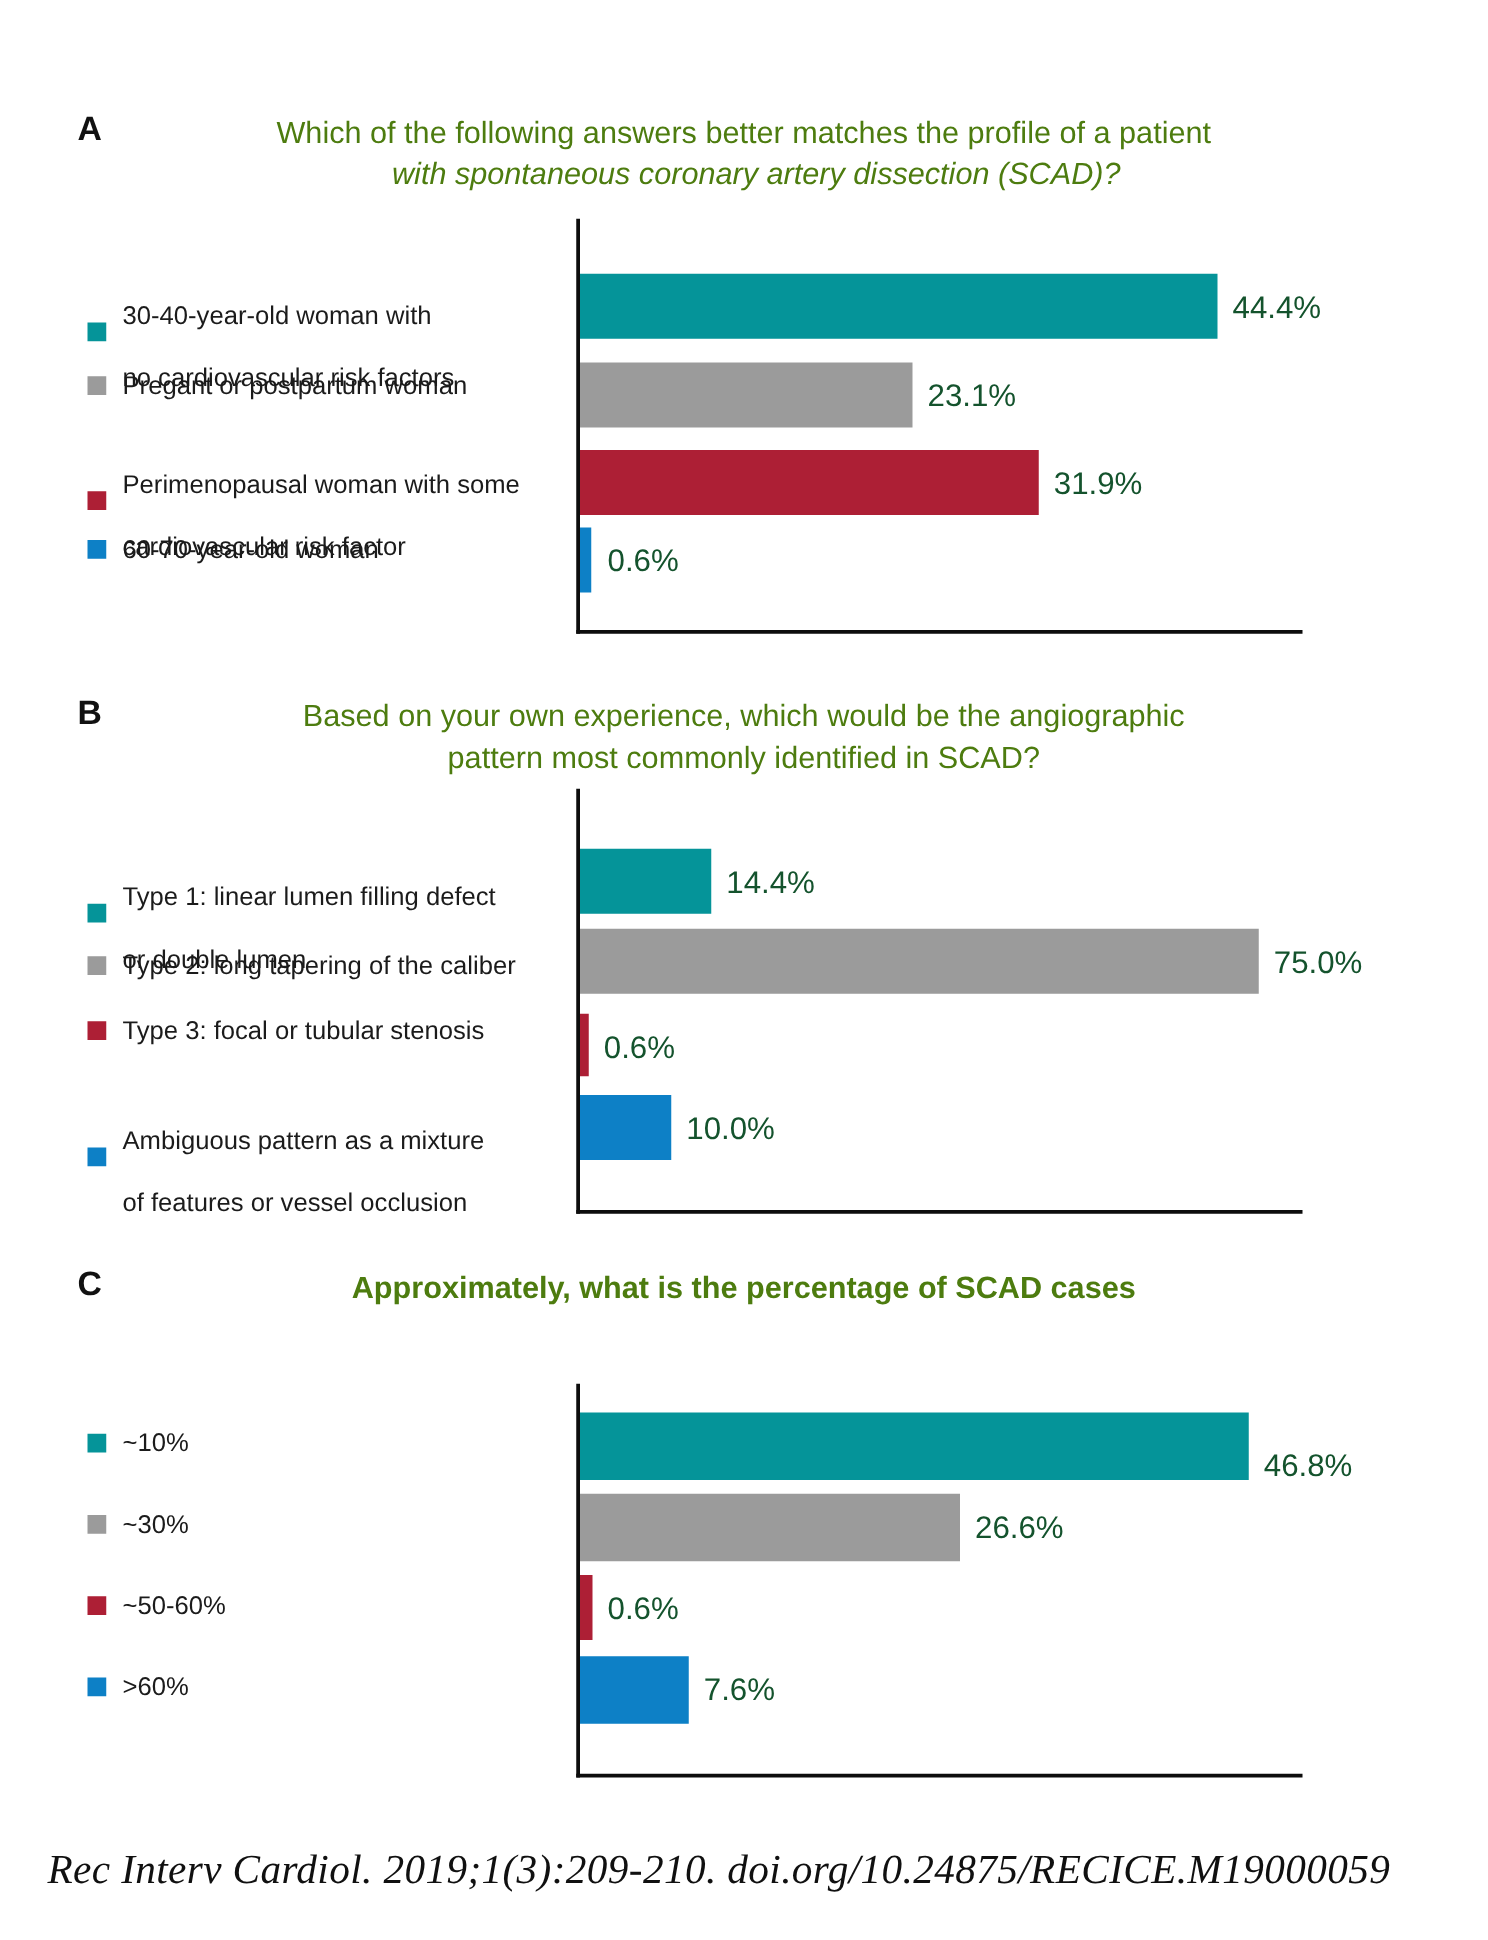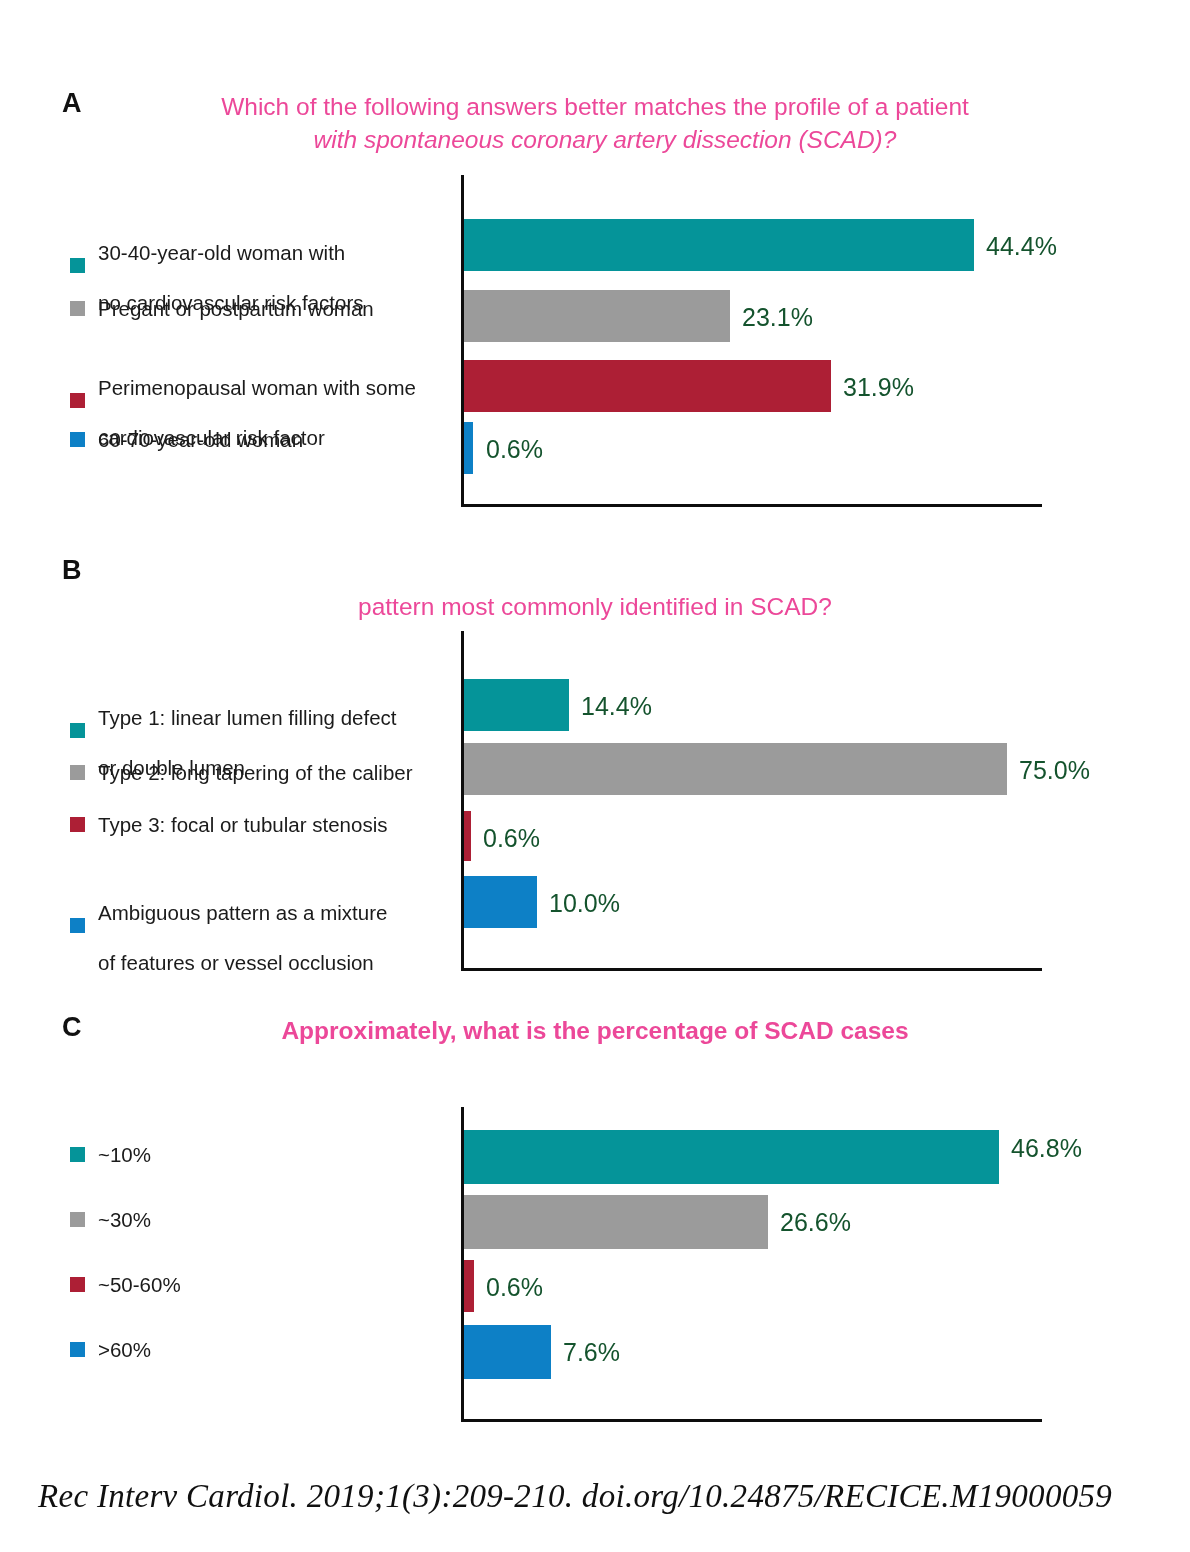--- a/index.html
+++ b/index.html
@@ -30,21 +30,21 @@
     color: #111;
     letter-spacing: 0px;
   }
 
   .panel-title {
     position: absolute;
     text-align: center;
     font-family: "Liberation Sans", sans-serif;
     font-size: 24.5px;
     line-height: 33px;
-    color: #ec4899;
+    color: #4d7c0f;
     font-weight: 400;
   }
 
   
   .plot {
     position: absolute;
   }
   .axis-y {
     position: absolute;
     left: 0;
@@ -147,20 +147,21 @@
     <div class="bar" style="top:185px;height:52px;width:367px;background:#ad1f35;"></div>
     <span class="bar-value" style="left:382px;top:200px;">31.9%</span>
 
     <div class="bar" style="top:247px;height:52px;width:9px;background:#0d80c6;"></div>
     <span class="bar-value" style="left:25px;top:262px;">0.6%</span>
   </div>
 </div>
 
 <div class="panel" style="top:520px;height:465px;">
   <div class="panel-letter" style="left:62px;top:35px;">B</div>
+  <div class="panel-title" style="left:145px;top:37px;width:900px;">Based on your own experience, which would be the angiographic</div>
   <div class="panel-title" style="left:145px;top:70px;width:900px;">pattern most commonly identified in SCAD?</div>
 
   <div class="legend-item" style="left:70px;top:160px;">
     <span class="legend-swatch" style="background:#059499;"></span>
     <span class="legend-label">
       <span>Type 1: linear lumen filling defect</span><br>
       <span>or double lumen</span>
     </span>
   </div>
   <div class="legend-item" style="left:70px;top:240px;">
@@ -216,21 +217,21 @@
   <div class="legend-item" style="left:70px;top:352px;">
     <span class="legend-swatch" style="background:#0d80c6;"></span>
     <span class="legend-label">&gt;60%</span>
   </div>
 
   <div class="plot" style="left:461px;top:122px;width:581px;height:315px;">
     <div class="axis-y" style="height:315px;"></div>
     <div class="axis-x" style="top:312px;width:581px;"></div>
 
     <div class="bar" style="top:23px;height:54px;width:535px;background:#059499;"></div>
-    <span class="bar-value" style="left:550px;top:29px;">46.8%</span>
+    <span class="bar-value" style="left:550px;top:54px;">46.8%</span>
 
     <div class="bar" style="top:88px;height:54px;width:304px;background:#9b9b9b;"></div>
     <span class="bar-value" style="left:319px;top:103px;">26.6%</span>
 
     <div class="bar" style="top:153px;height:52px;width:10px;background:#ad1f35;"></div>
     <span class="bar-value" style="left:25px;top:168px;">0.6%</span>
 
     <div class="bar" style="top:218px;height:54px;width:87px;background:#0d80c6;"></div>
     <span class="bar-value" style="left:102px;top:233px;">7.6%</span>
   </div>

